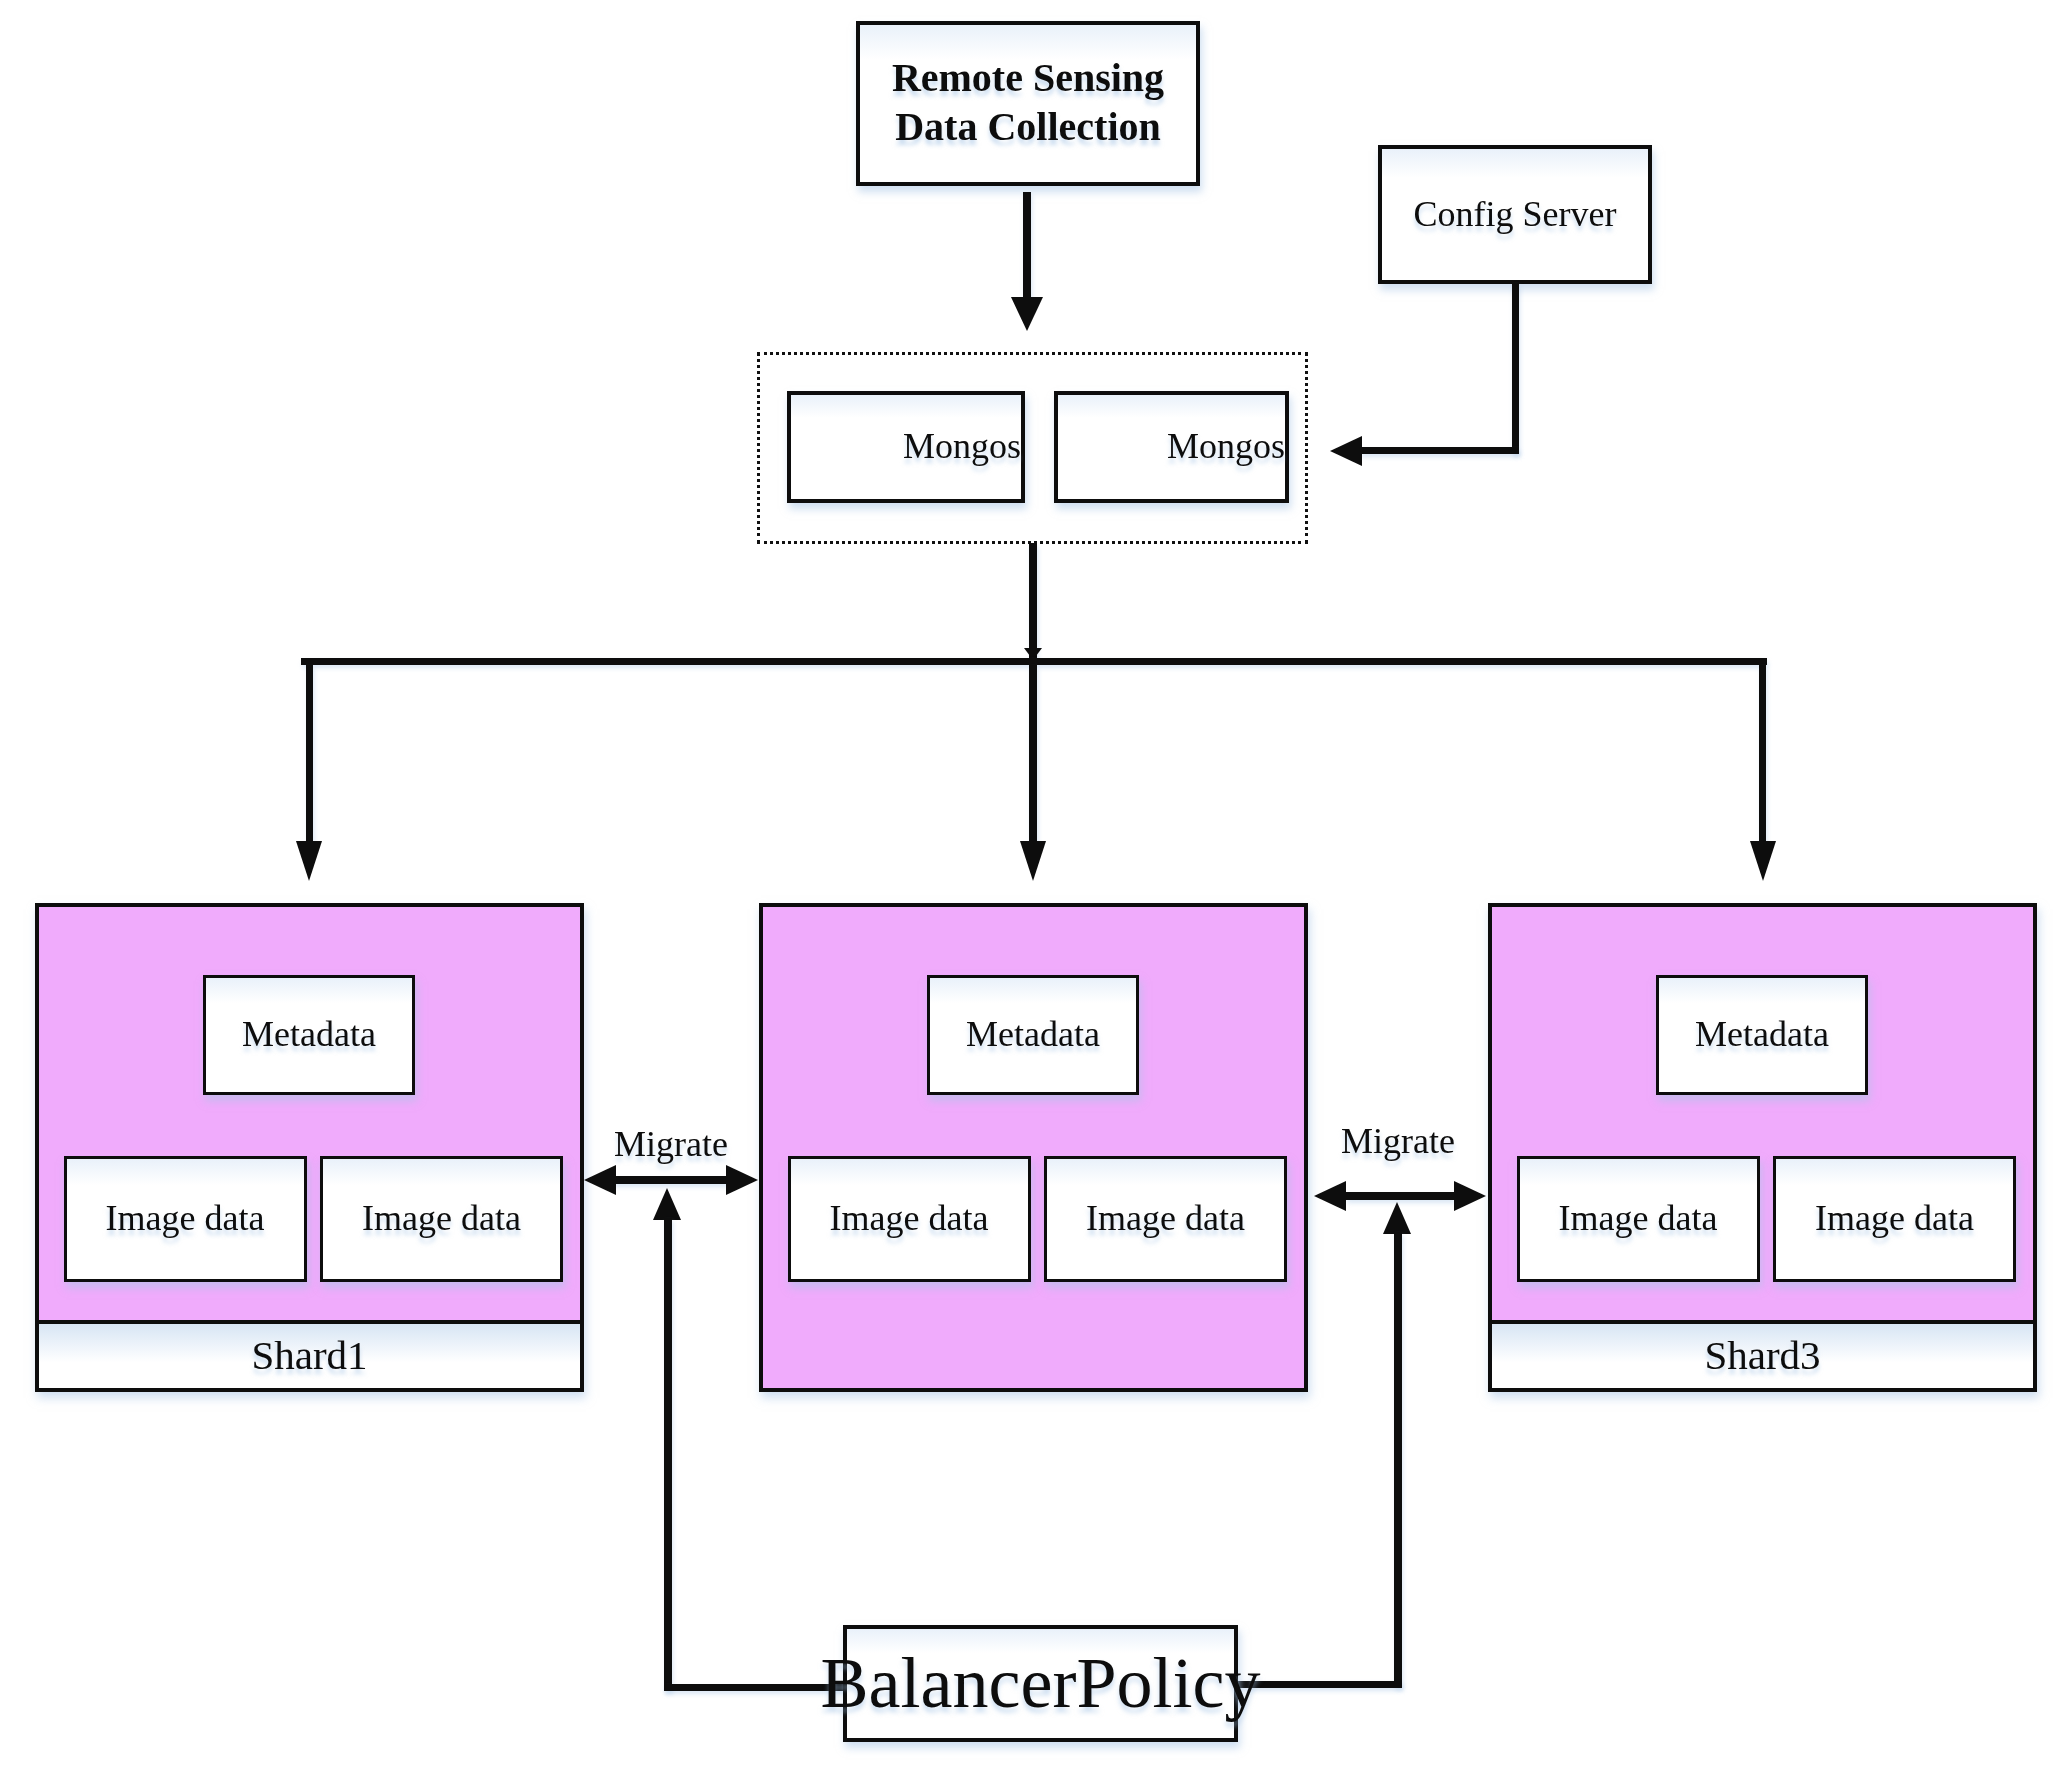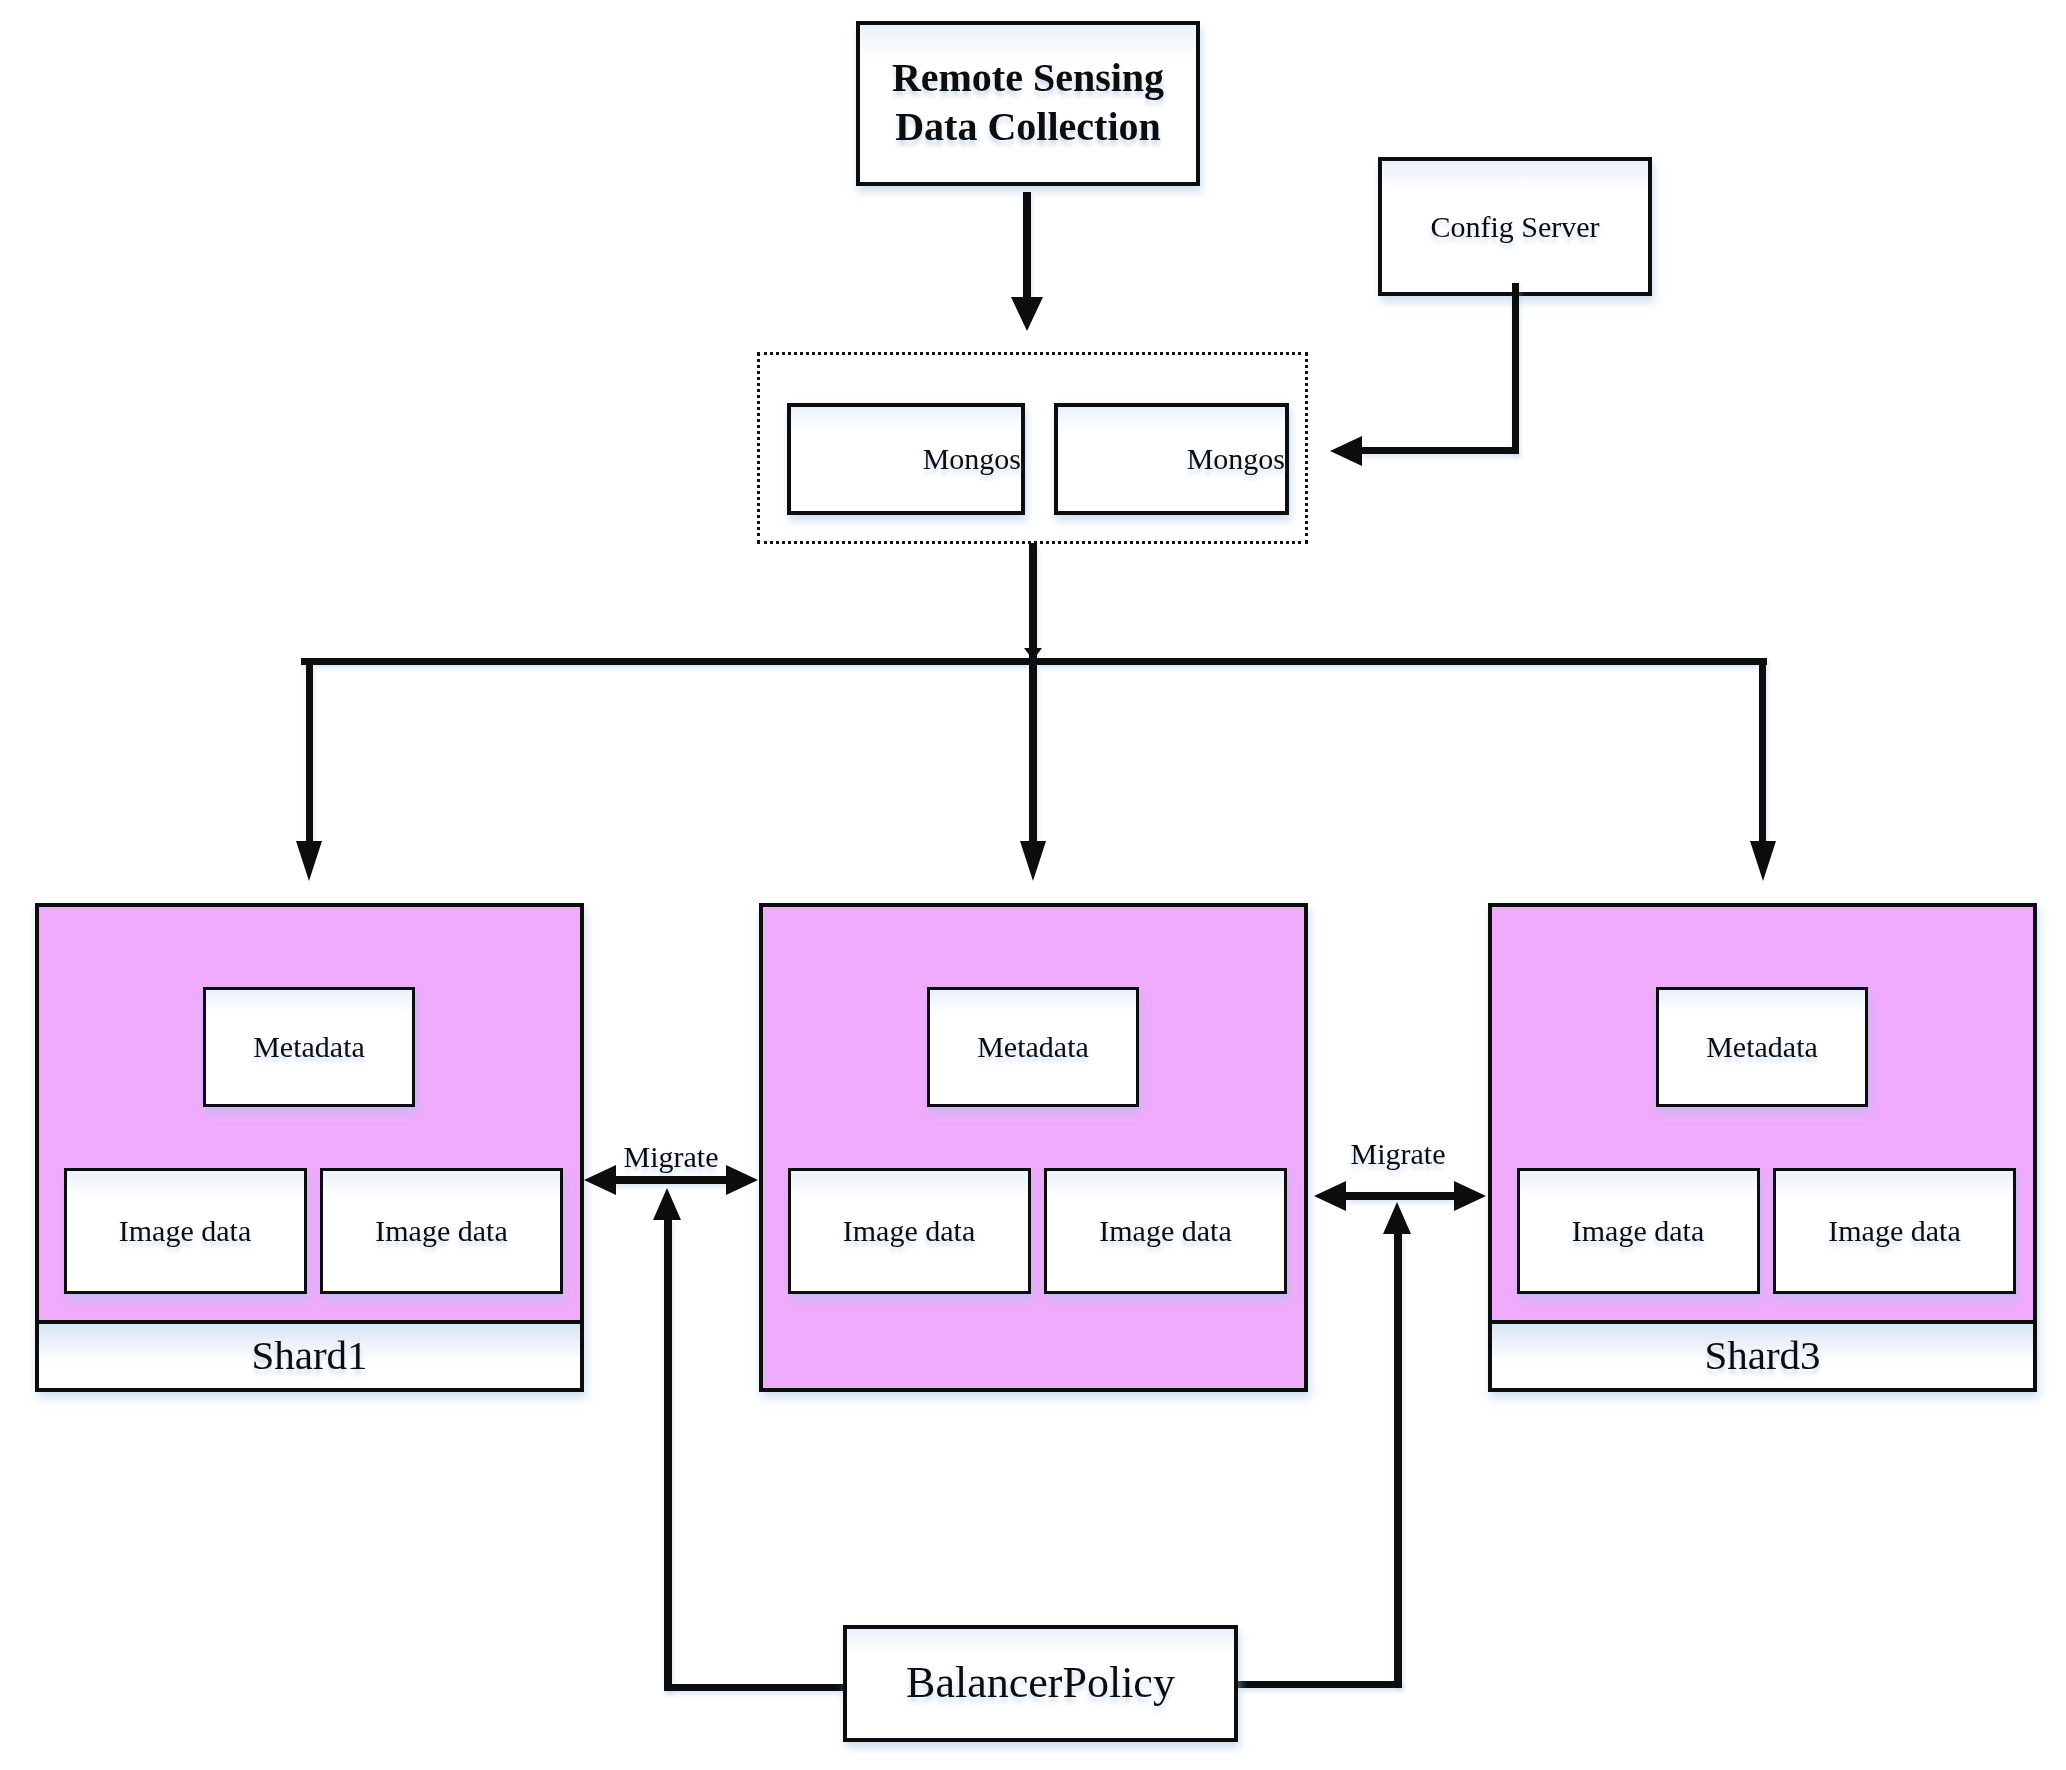--- a/index.html
+++ b/index.html
@@ -24,24 +24,24 @@
   }
   .shard-strip{
     position:absolute;left:0;right:0;bottom:0;height:68px;box-sizing:border-box;
     border-top:4.6px solid #0d0d0d;
     background:linear-gradient(180deg,#d7e5f4 0%,#ffffff 60%);
     display:flex;align-items:center;justify-content:center;
   }
   .line{position:absolute;background:#0d0d0d;box-shadow:1.3px 3.3px 4.6px rgba(168,197,230,.4);}
   .ah{position:absolute;width:0;height:0;}
   .txt{position:absolute;display:flex;align-items:center;justify-content:center;text-align:center;}
-  .t58{font-size:30px;line-height:1.2;text-shadow:0 4.6px 4.6px rgba(160,193,228,.55);margin-top:12px;}
+  .t58{font-size:36px;line-height:1.2;text-shadow:0 4.6px 4.6px rgba(160,193,228,.55);}
   .t60{font-size:40px;line-height:1.22;text-shadow:0 4.6px 4.6px rgba(160,193,228,.55);}
   .t62{font-size:41px;line-height:1.1;text-shadow:0 4.6px 4.6px rgba(160,193,228,.55);}
-  .t84{font-size:44px;line-height:1.1;text-shadow:0 5.3px 5.3px rgba(160,193,228,.55);}
+  .t84{font-size:72px;line-height:1.1;text-shadow:0 5.3px 5.3px rgba(160,193,228,.55);}
 </style>
 </head>
 <body>
 
 <div id="canvas">
 
   <div class="box t60" style="left:856px;top:20.5px;width:344px;height:165px;font-weight:bold;">
     <div>
       <div>Remote Sensing</div>
       <div>Data Collection</div>

